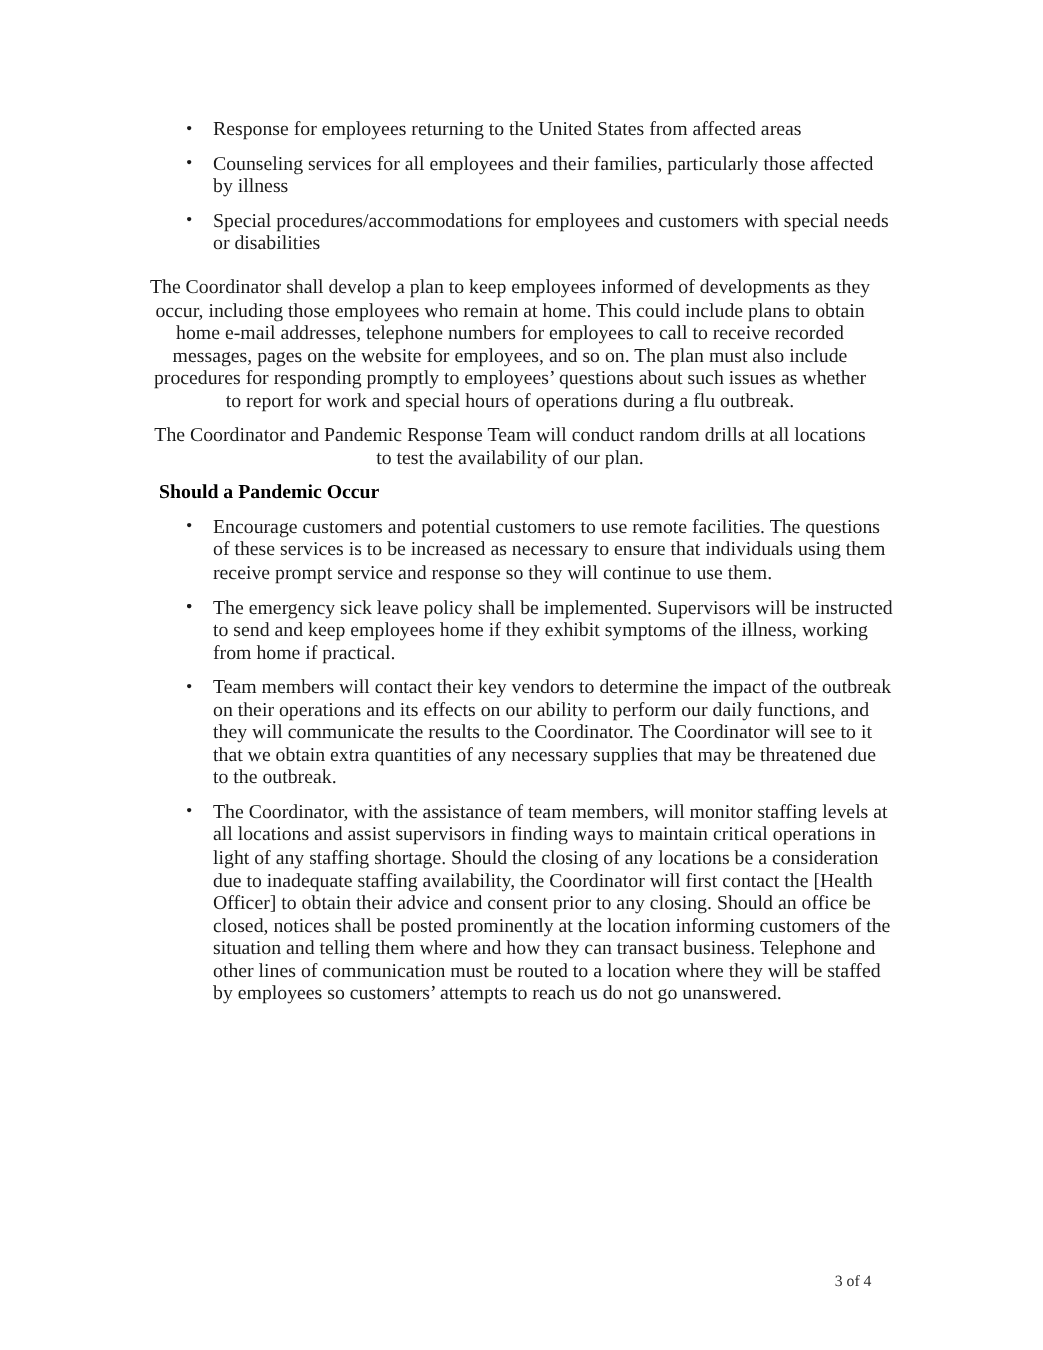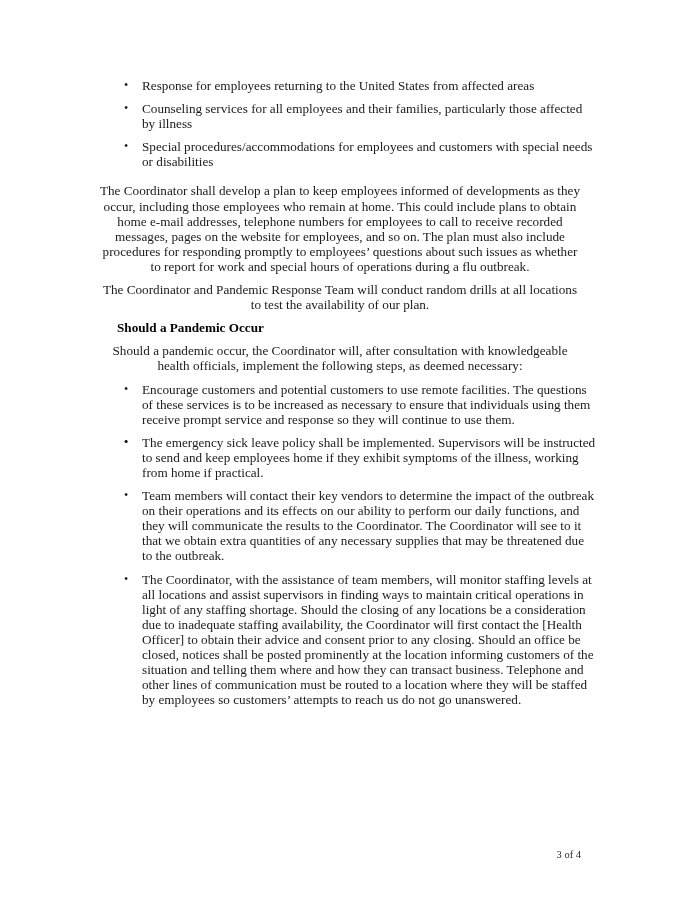--- a/index.html
+++ b/index.html
@@ -24,21 +24,21 @@
     width: 498px;
   }
   p.para {
     margin: 0 16px 8px 0;
     font-size: 13.2px;
     line-height: 15.1px;
     text-align: center;
     color: #1a1a1a;
   }
   h2.heading {
-    margin: 0 0 8px 18px;
+    margin: 0 0 8px 7px;
     font-size: 13.2px;
     line-height: 15.1px;
     font-weight: bold;
     color: #000000;
   }
   ul.bullets {
     list-style: none;
     margin: 0 0 7px 0;
     padding: 0;
   }
@@ -96,21 +96,20 @@
     </ul>
 
     <div class="spacer-block"></div>
 
     <p class="para">The Coordinator shall develop a plan to keep employees informed of developments as they occur, including those employees who remain at home. This could include plans to obtain home e-mail addresses, telephone numbers for employees to call to receive recorded messages, pages on the website for employees, and so on. The plan must also include procedures for responding promptly to employees’ questions about such issues as whether to report for work and special hours of operations during a flu outbreak.</p>
 
     <p class="para">The Coordinator and Pandemic Response Team will conduct random drills at all locations to test the availability of our plan.</p>
 
     <h2 class="heading">Should a Pandemic Occur</h2>
 
-    <p class="para">Should a pandemic occur, the Coordinator will, after consultation with knowledgeable health officials, implement the following steps, as deemed necessary:</p>
 
     <ul class="bullets">
       <li>
         <span class="bullet-mark">•</span>
         <span>Encourage customers and potential customers to use remote facilities. The questions of these services is to be increased as necessary to ensure that individuals using them receive prompt service and response so they will continue to use them.</span>
       </li>
       <li>
         <span class="bullet-mark">•</span>
       </li>
       <li>

